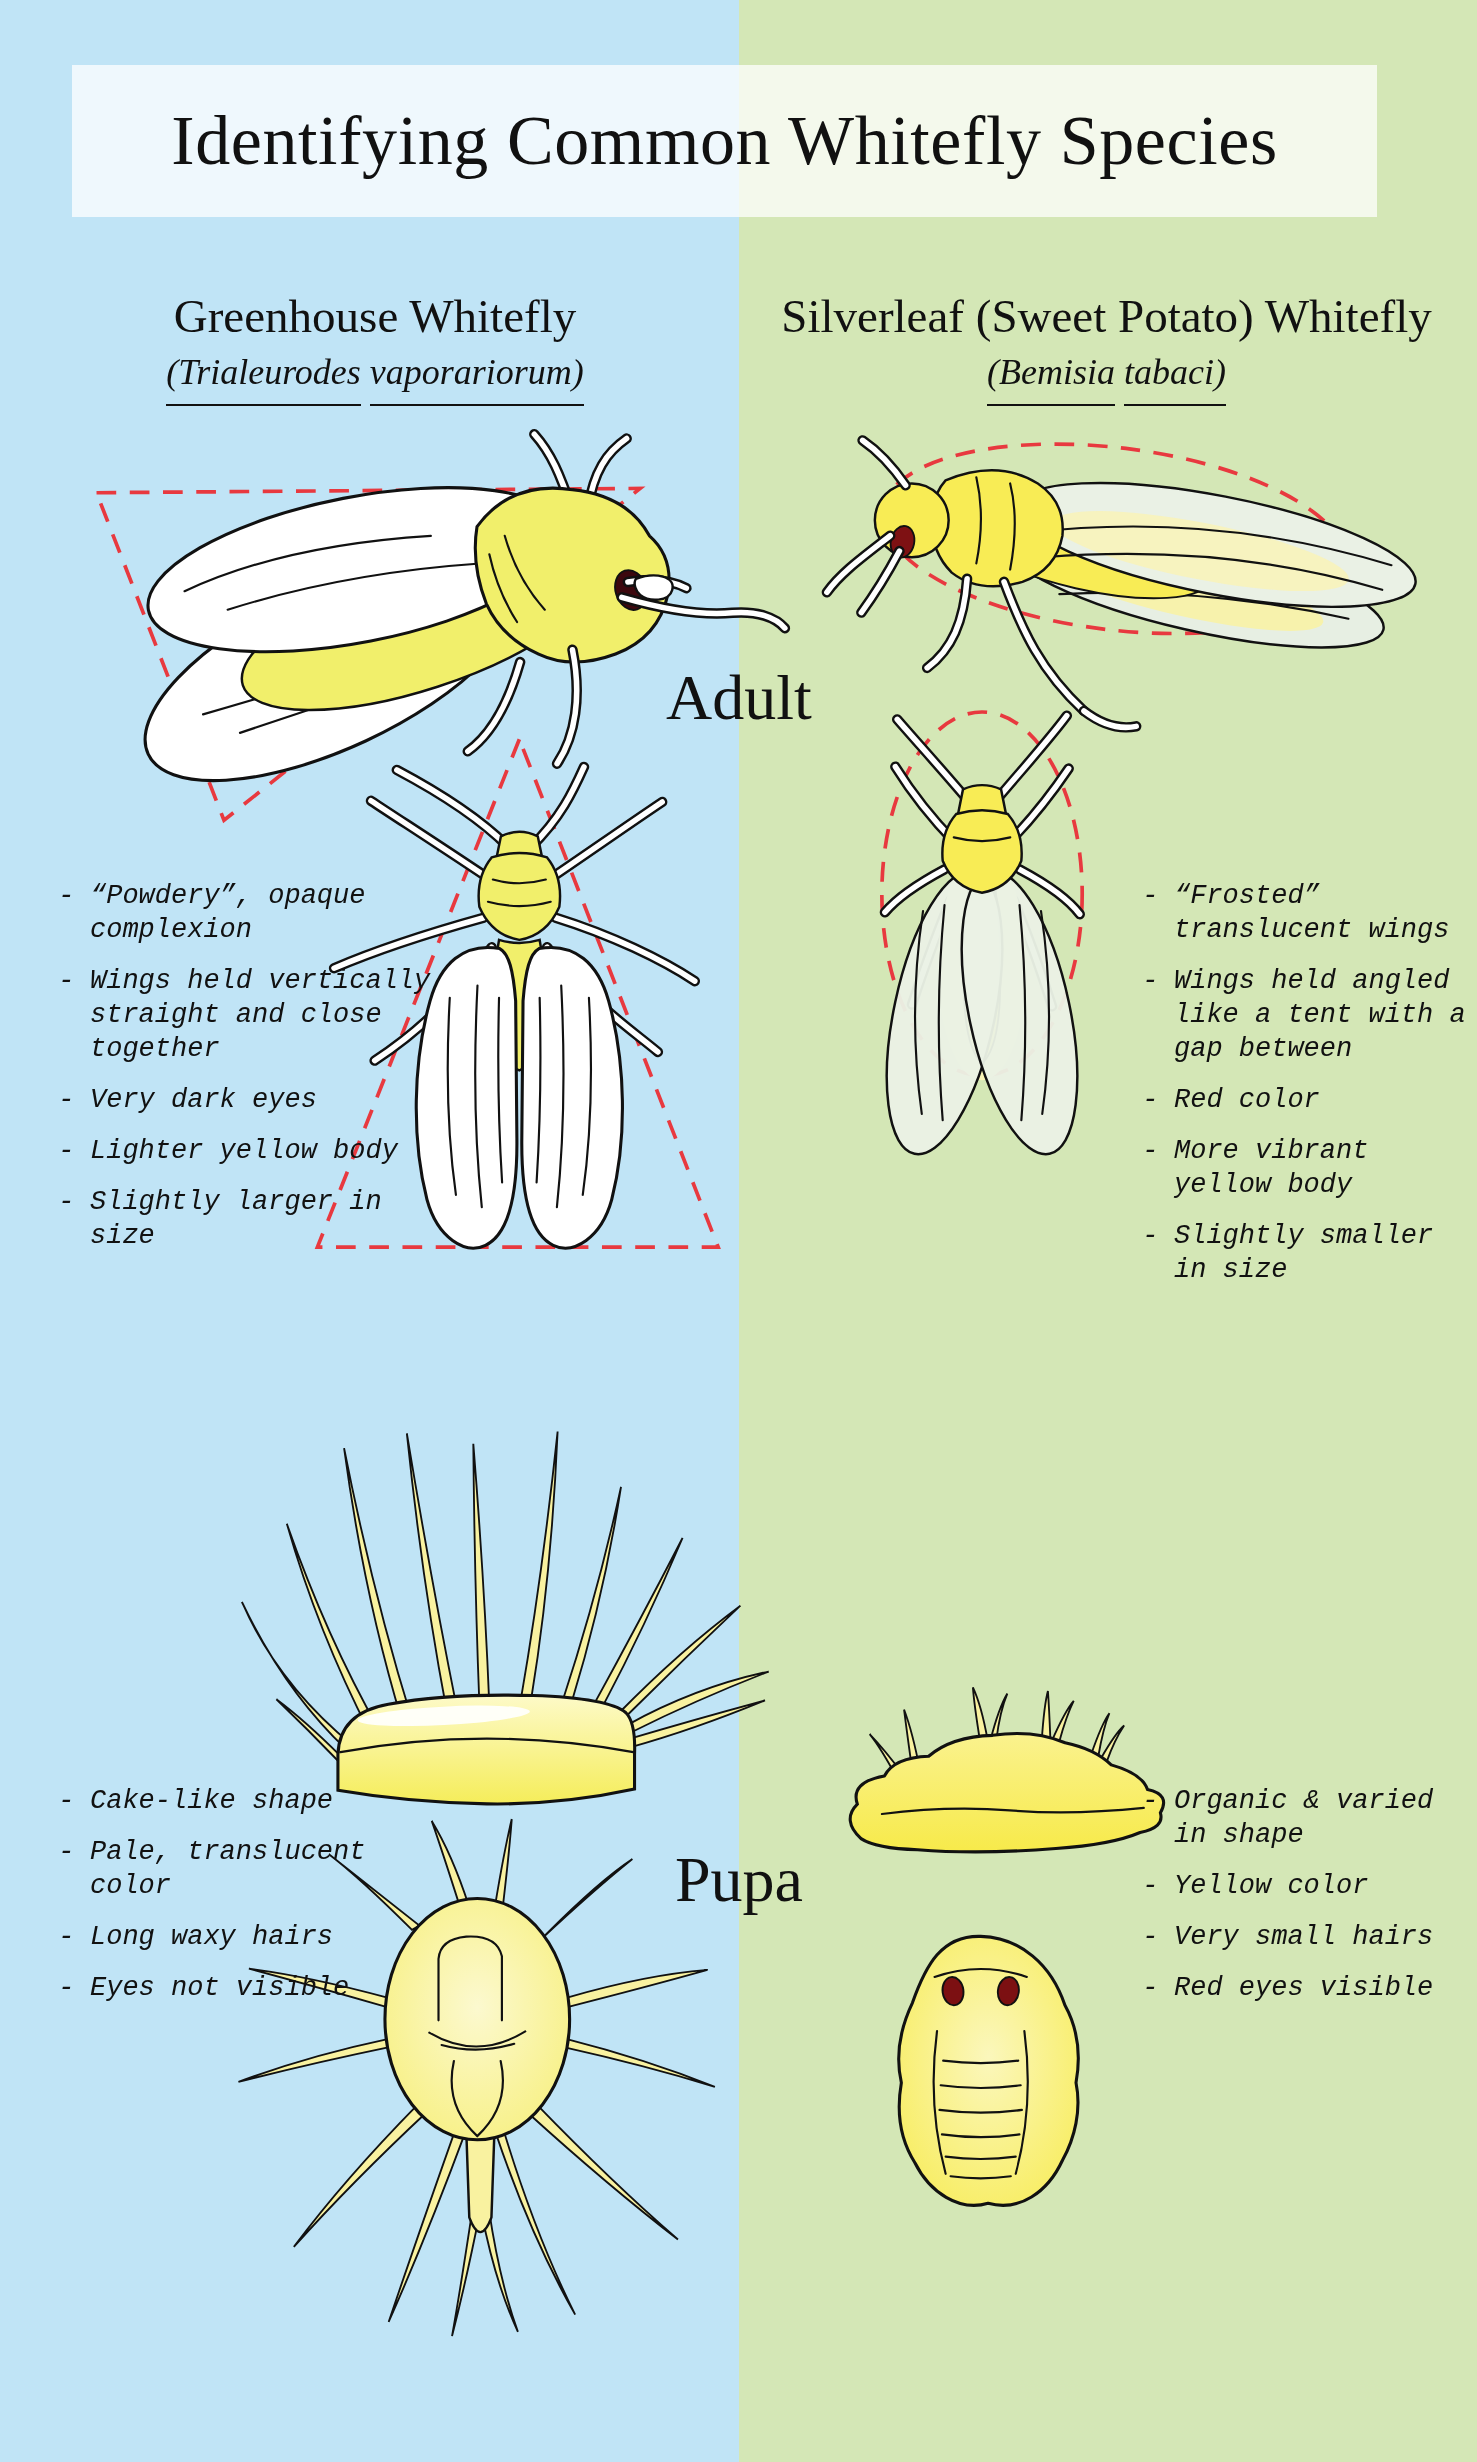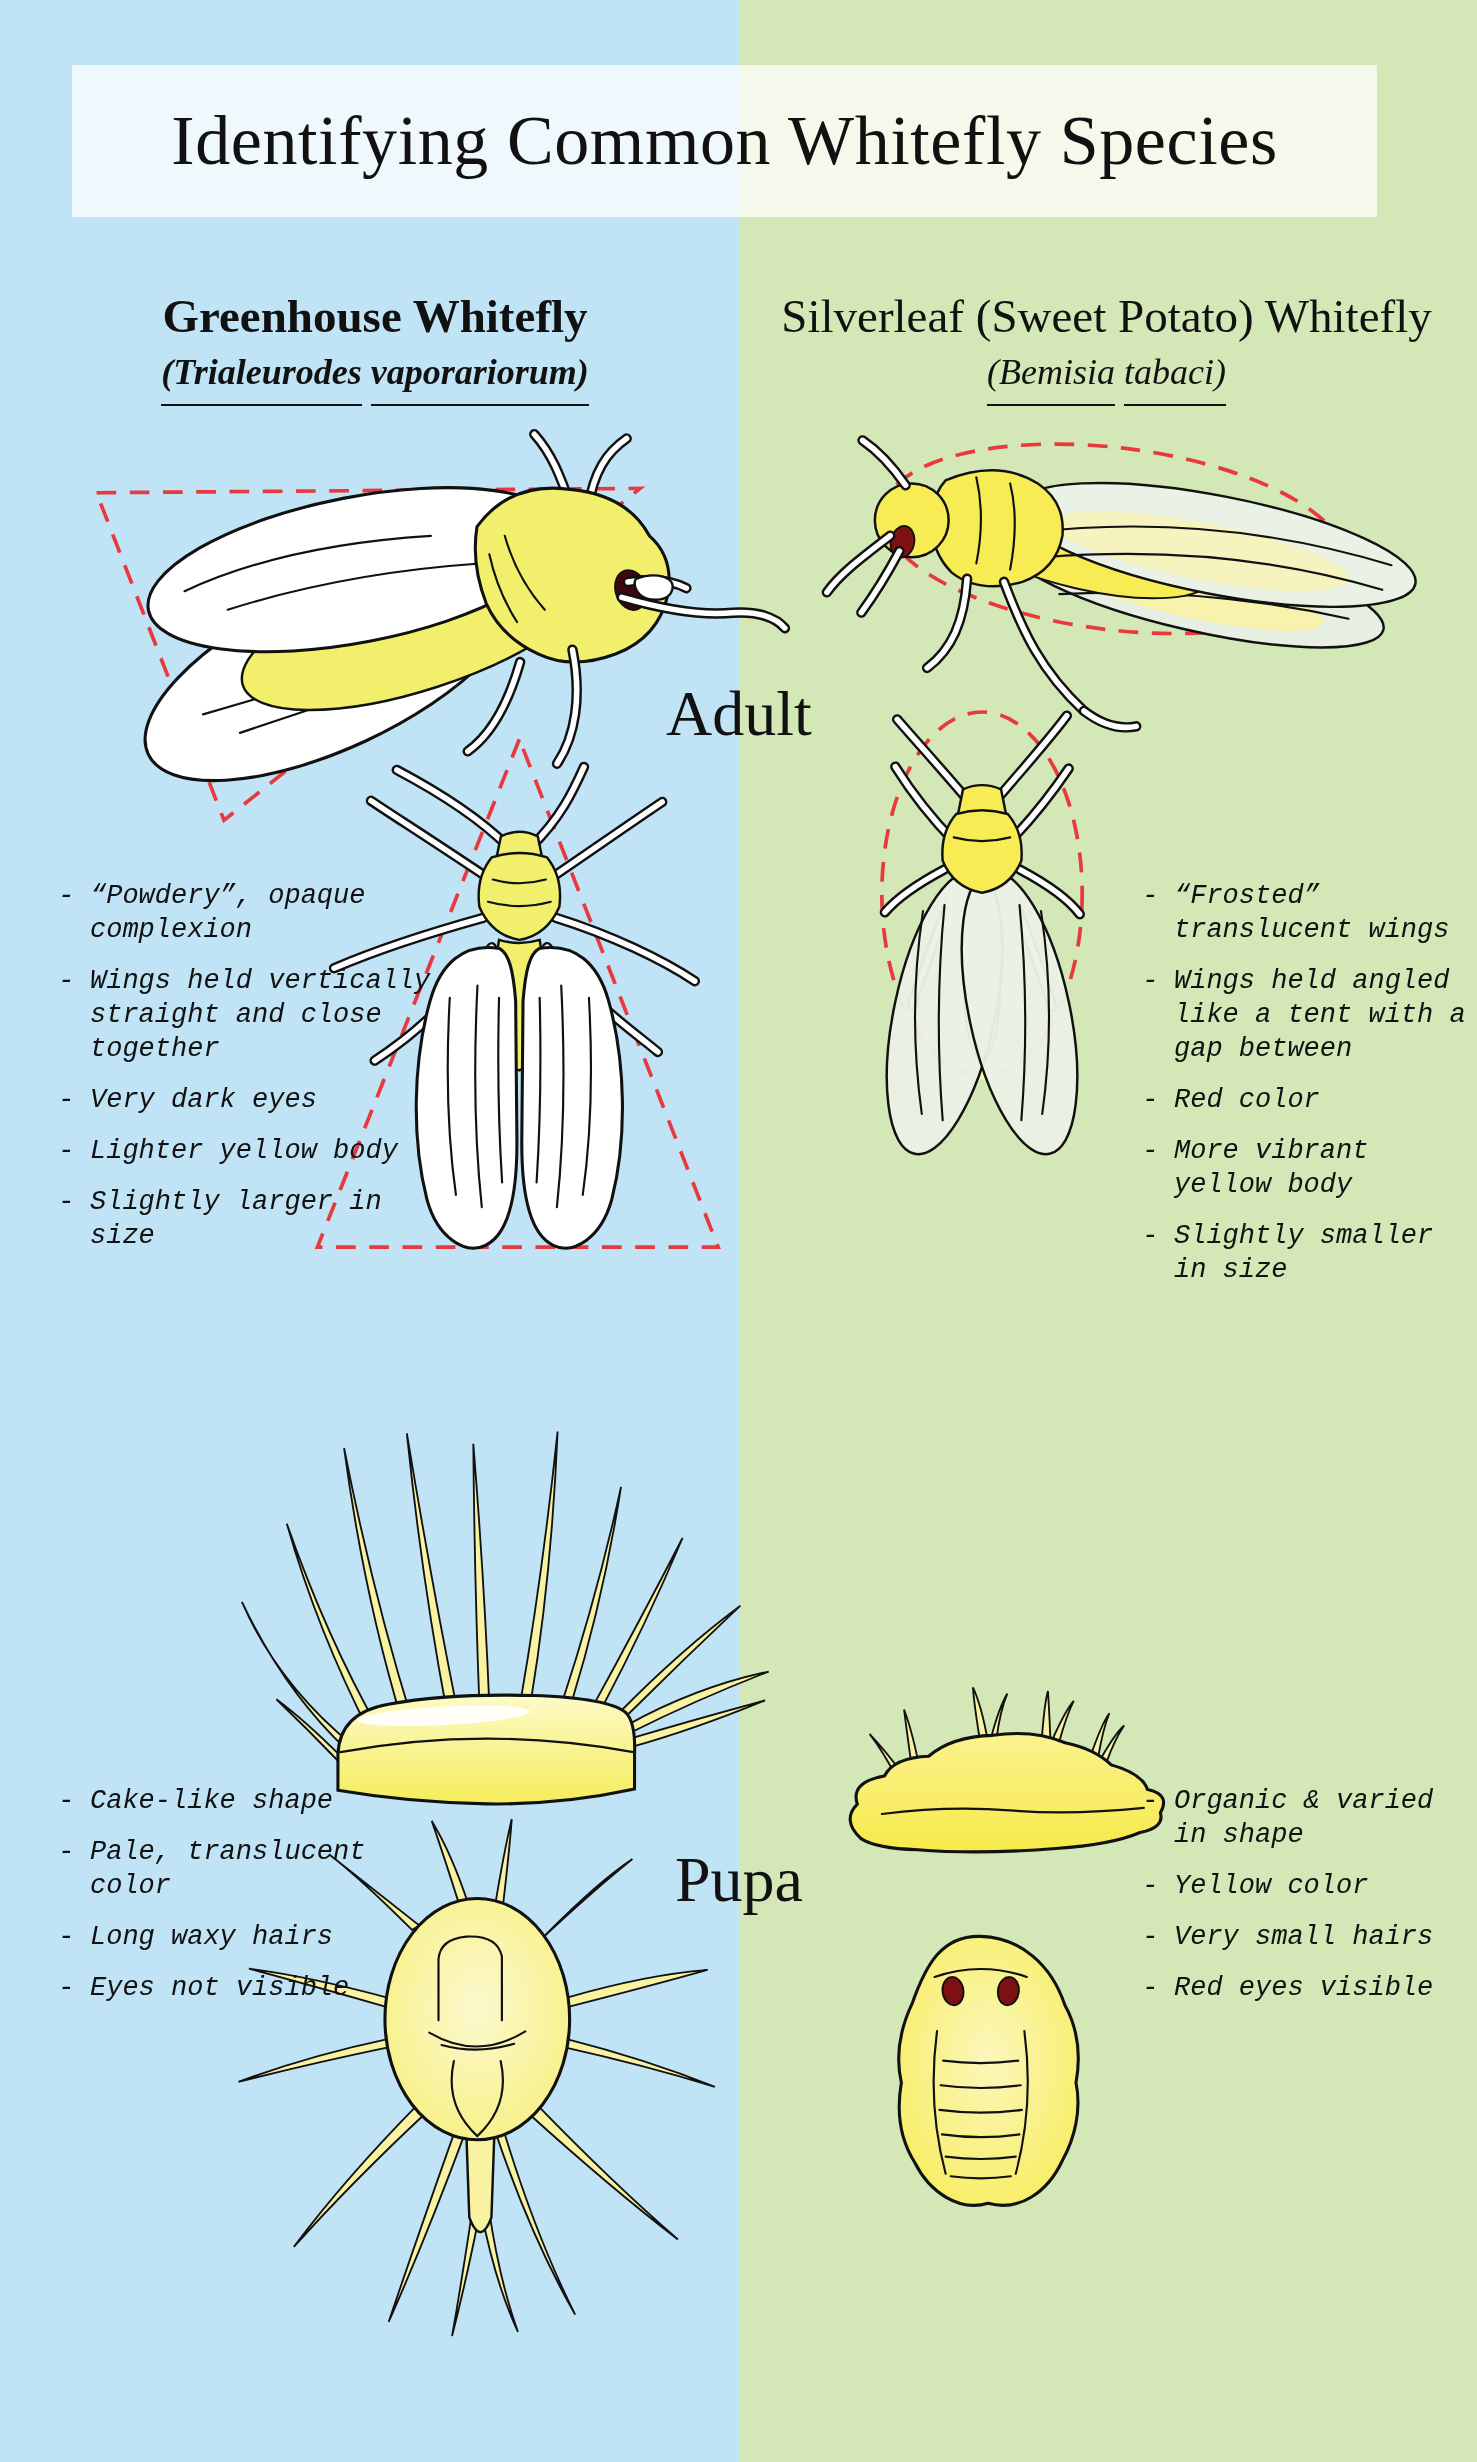--- a/index.html
+++ b/index.html
@@ -14,25 +14,25 @@
     left:72px;top:65px;width:1305px;height:152px;
     background:rgba(255,255,255,0.74);
     display:flex;align-items:center;justify-content:center;
   }
   .banner h1{margin:0;font-size:70px;font-weight:normal;letter-spacing:0.6px;white-space:nowrap;}
   
   .species-header{text-align:center;}
   .species-header .common{font-size:47px;line-height:60px;white-space:nowrap;}
   .species-header .sci{font-size:36px;font-style:italic;line-height:53px;}
   .species-header .sci span{border-bottom:2.5px solid #111;padding-bottom:12px;}
-  .hdr-left{left:92px;top:286px;width:566px;font-weight:bold;}
+  .hdr-left{left:92px;top:286px;width:566px;}
   .hdr-right{left:762px;top:286px;width:689px;}
   
   .stage{left:616px;width:246px;text-align:center;font-size:64px;line-height:64px;}
-  .stage-adult{top:682px;text-align:center;}
+  .stage-adult{top:666px;text-align:center;}
   .stage-pupa{top:1848px;}
   
   ul.traits{list-style:none;margin:0;padding:0;font-style:italic;font-size:27px;font-family:Liberation Mono, monospace;}
   ul.traits li{position:relative;padding-left:38px;line-height:34px;margin-bottom:17px;}
   ul.traits li::before{content:"-";position:absolute;left:6.2px;}
   .adult-left{left:52px;top:879px;width:382px;}
   .adult-right{left:1136px;top:879px;width:340px;}
   .pupa-left{left:52px;top:1784px;width:394px;}
   .pupa-right{left:1136px;top:1784px;width:340px;}
   

